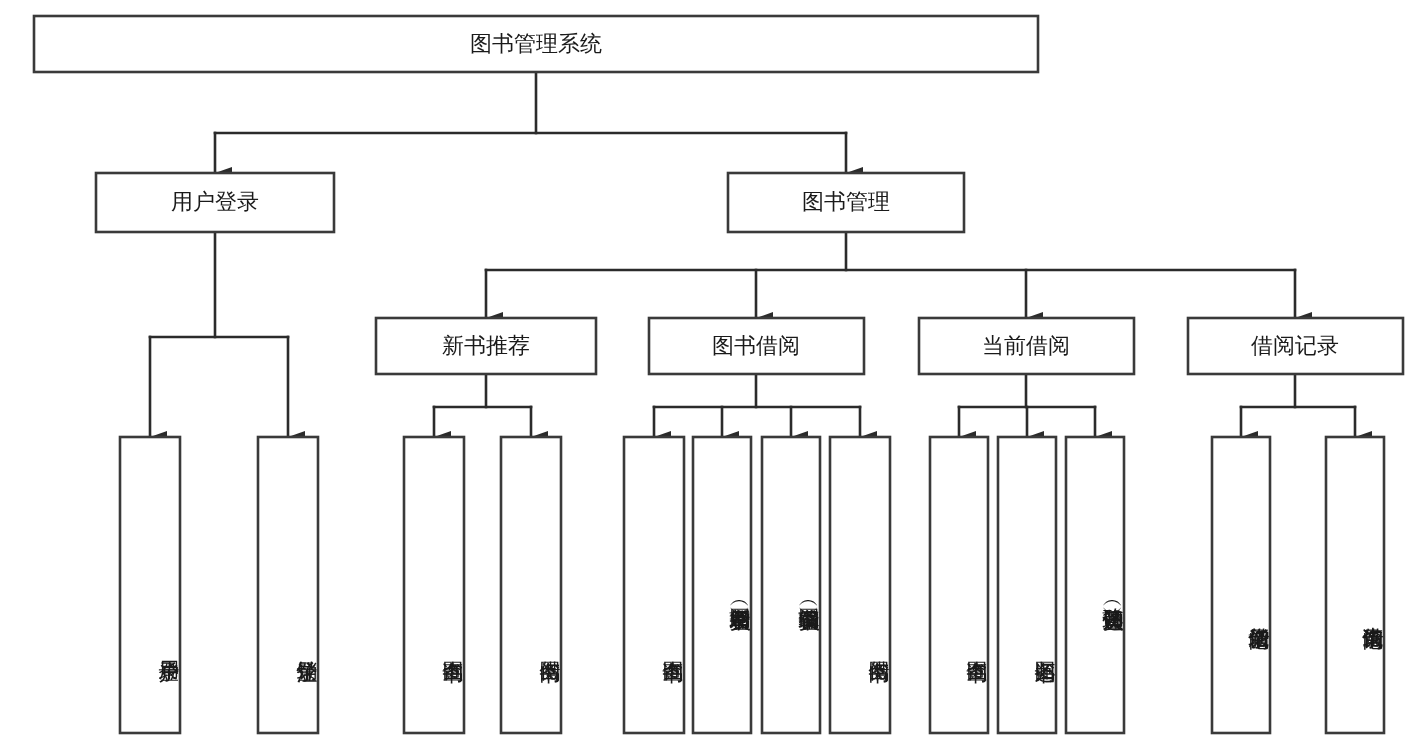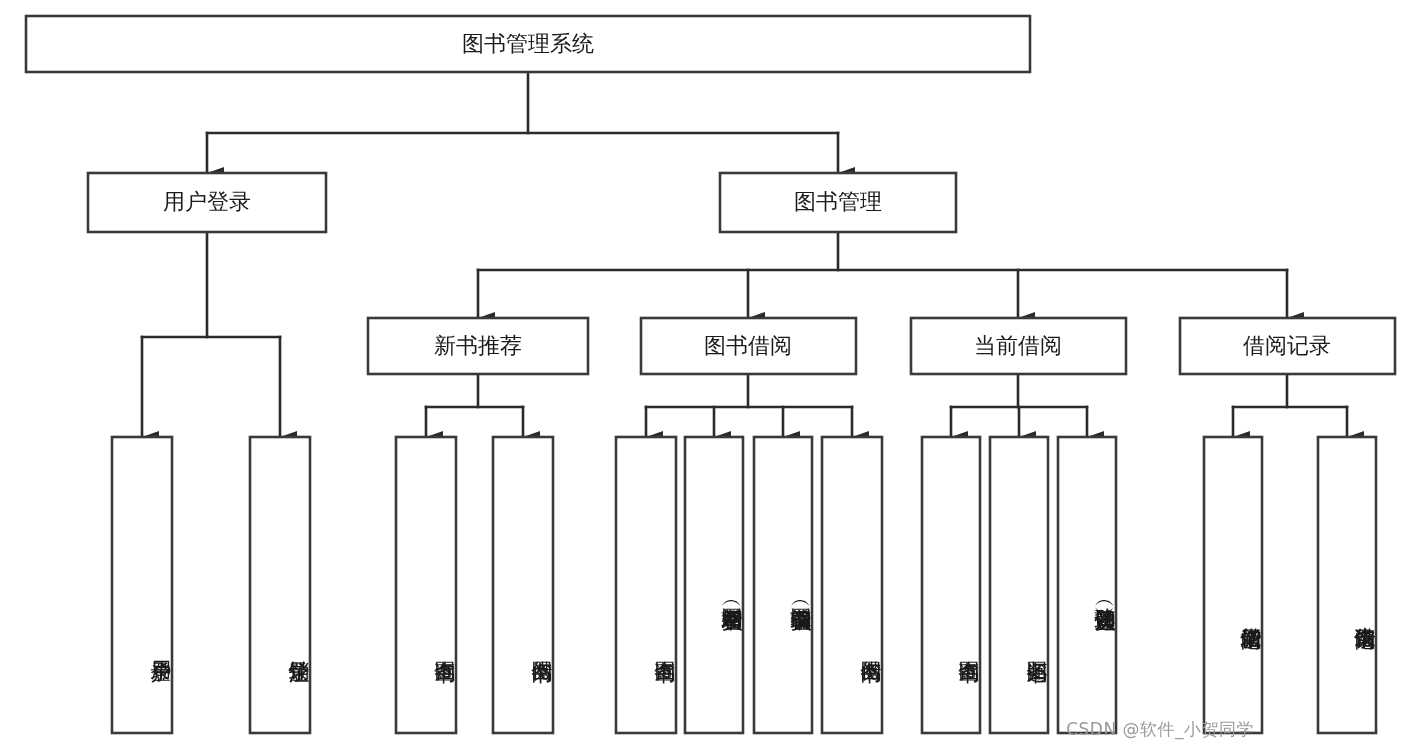--- a/index.html
+++ b/index.html
@@ -9,21 +9,21 @@
   }
   body {
     width: 1405px;
     height: 747px;
     position: relative;
     font-family: "DejaVu Sans", "Liberation Sans", sans-serif;
     overflow: hidden;
   }
   #diagram-root {
     position: absolute;
-    left: 8px;
+    left: 16px;
     top: 0;
     width: 1260px;
     height: 747px;
   }
   svg.flow {
     display: block;
     width: 1405px;
     height: 747px;
   }
   .node-rect {
@@ -184,14 +184,13 @@
   <div class="vlabel-wrap" style="left:608px; top:437px; width:60px; height:296px; padding-top:60px;">查询图书</div>
   <div class="vlabel-wrap" style="left:677px; top:437px; width:58px; height:296px; padding-top:8px;">新增图书（管理员）</div>
   <div class="vlabel-wrap" style="left:746px; top:437px; width:58px; height:296px; padding-top:8px;">编辑图书（管理员）</div>
   <div class="vlabel-wrap" style="left:814px; top:437px; width:60px; height:296px; padding-top:60px;">借阅图书</div>
   <div class="vlabel-wrap" style="left:914px; top:437px; width:58px; height:296px; padding-top:60px;">查询图书</div>
   <div class="vlabel-wrap" style="left:982px; top:437px; width:58px; height:296px; padding-top:60px;">归还图书</div>
   <div class="vlabel-wrap" style="left:1050px; top:437px; width:58px; height:296px; padding-top:8px;">确认归还（管理员）</div>
   <div class="vlabel-wrap" style="left:1196px; top:437px; width:58px; height:296px; padding-top:26px;">新增借阅记录</div>
   <div class="vlabel-wrap" style="left:1310px; top:437px; width:58px; height:296px; padding-top:26px;">查询借阅记录</div>
 
-  <div class="watermark">CSDN @软件_小贺同学</div>
 </div>
 
 </body></html>

